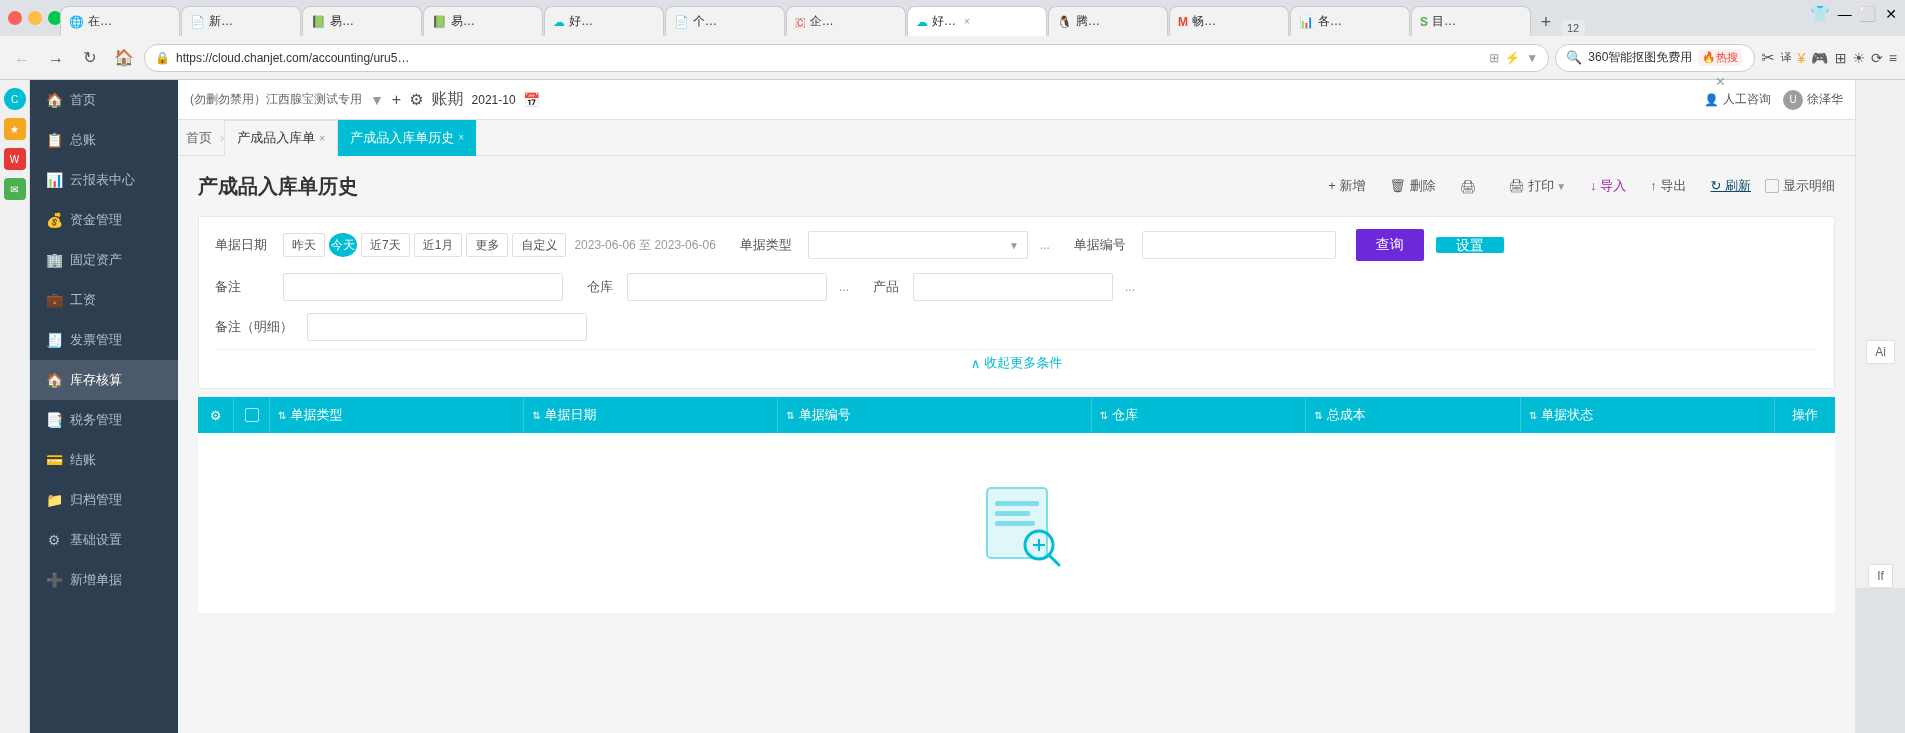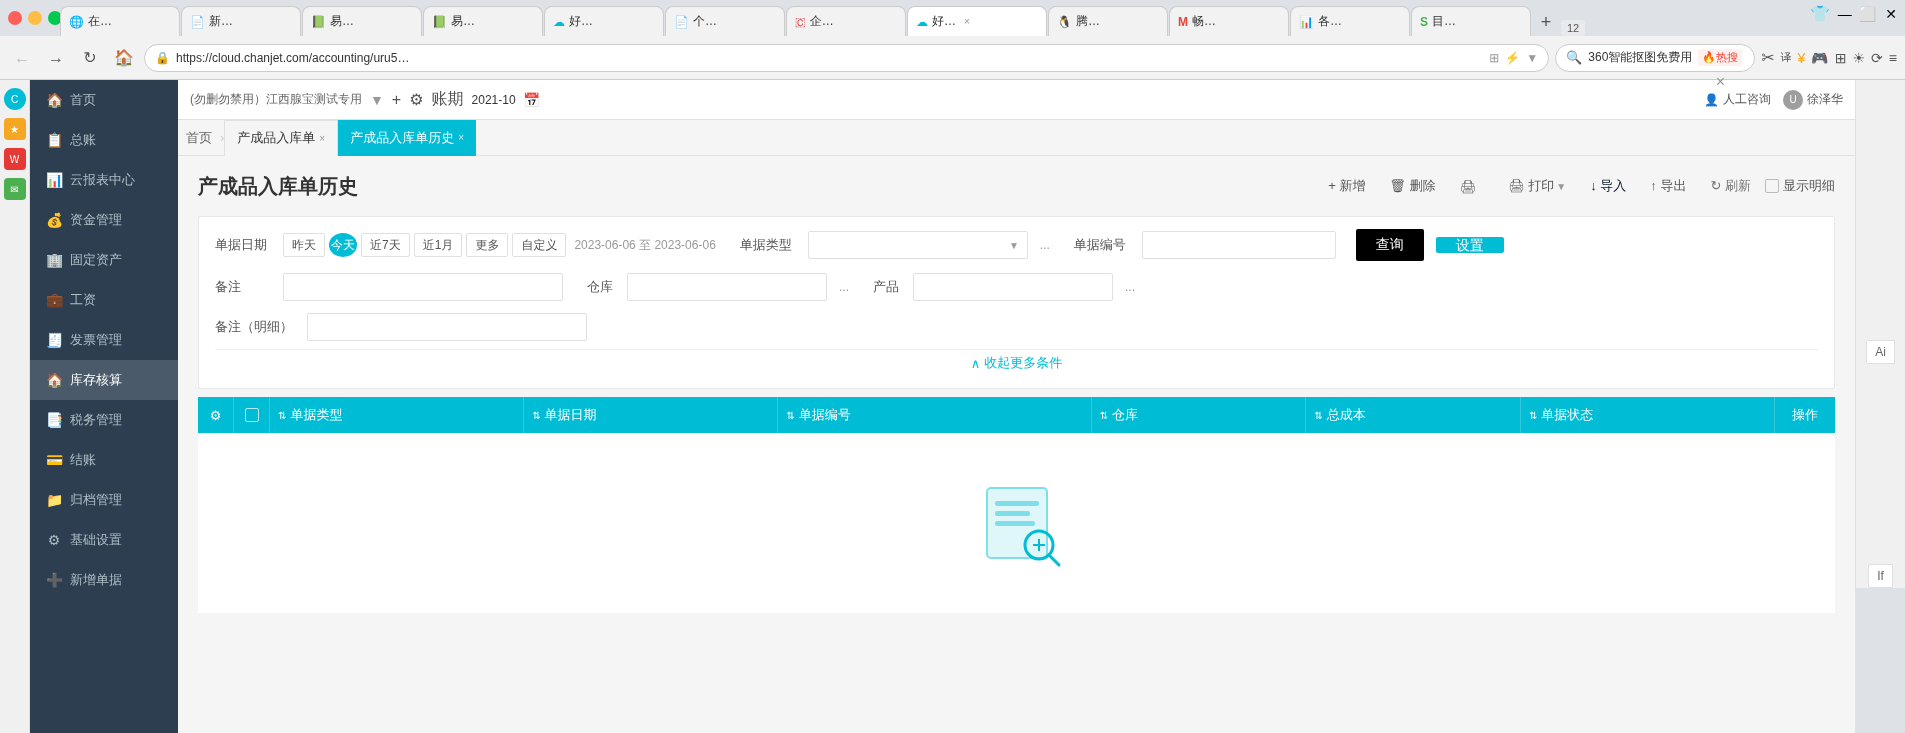--- a/index.html
+++ b/index.html
@@ -271,23 +271,23 @@
         <div style="display:flex;align-items:center;justify-content:space-between;margin-bottom:16px;">
           <h2 style="font-size:20px;font-weight:bold;color:#333;">产成品入库单历史</h2>
           <div style="display:flex;align-items:center;gap:4px;">
             <button class="action-btn" style="color:#555;background:transparent;border:none;cursor:pointer;font-size:13px;display:flex;align-items:center;gap:2px;">+ 新增</button>
             <button class="action-btn" style="color:#555;background:transparent;border:none;cursor:pointer;font-size:13px;display:flex;align-items:center;gap:2px;">🗑 删除</button>
             <button class="action-btn" style="color:#555;background:transparent;border:none;cursor:pointer;font-size:13px;display:flex;align-items:center;gap:2px;">
               <span>🖨</span>
               <span style="font-size:13px;margin-left:30px;">🖨 打印</span>
               <span style="font-size:10px;color:#999;">▼</span>
             </button>
-            <button class="action-btn" style="color:#0f172a;background:transparent;border:none;cursor:pointer;font-size:13px;display:flex;align-items:center;gap:2px;text-align:right;">↓ 导入</button>
+            <button class="action-btn" style="color:#a21caf;background:transparent;border:none;cursor:pointer;font-size:13px;display:flex;align-items:center;gap:2px;text-align:right;">↓ 导入</button>
             <button class="action-btn" style="color:#555;background:transparent;border:none;cursor:pointer;font-size:13px;display:flex;align-items:center;gap:2px;">↑ 导出</button>
-            <button class="action-btn" style="color:#737373;background:transparent;border:none;cursor:pointer;font-size:13px;display:flex;align-items:center;gap:2px;">↻ 刷新</button>
+            <button class="action-btn" style="color:#0c4a6e;background:transparent;border:none;cursor:pointer;font-size:13px;display:flex;align-items:center;gap:2px;text-decoration:underline;">↻ 刷新</button>
             <div style="display:flex;align-items:center;gap:4px;">
               <div style="width:14px;height:14px;border:1px solid #bbb;border-radius:2px;display:inline-block;"></div>
               <span style="font-size:13px;color:#555;">显示明细</span>
             </div>
           </div>
         </div>
 
         <div style="background:#fff;border:1px solid #e8e8e8;border-radius:2px;padding:12px 16px;">
 
           <div style="display:flex;align-items:center;gap:12px;margin-bottom:12px;">
@@ -305,21 +305,21 @@
             <span style="color:#555;font-size:13px;min-width:56px;margin-left:12px;">单据类型</span>
             <div style="height:28px;padding:0 8px;border:1px solid #e0e0e0;border-radius:2px;background:#fff;cursor:pointer;font-size:13px;color:#555;min-width:220px;display:flex;align-items:center;justify-content:space-between;">
               <span></span>
               <span style="font-size:10px;color:#999;">▼</span>
             </div>
             <span style="font-size:12px;color:#999;cursor:pointer;">...</span>
 
             <span style="color:#555;font-size:13px;min-width:56px;margin-left:12px;">单据编号</span>
             <input type="text" style="height: 28px; padding: 0px 8px; border: 1px solid rgb(224, 224, 224); border-radius: 2px; background: rgb(255, 255, 255); font-size: 13px; color: rgb(85, 85, 85); min-width: 160px; outline: none;">
 
-            <button style="height:32px;padding:0 20px;background:#000000;color:#fff;border:none;border-radius:2px;cursor:pointer;font-size:14px;margin-left:8px;">查询</button>
+            <button style="height:32px;padding:0 20px;background:#6d28d9;color:#fff;border:none;border-radius:2px;cursor:pointer;font-size:14px;margin-left:8px;">查询</button>
             <button style="height:16px;padding:0 20px;background:#00bcd4;color:#fff;border:none;border-radius:2px;cursor:pointer;font-size:14px;">设置</button>
           </div>
 
           <div style="display:flex;align-items:center;gap:12px;margin-bottom:12px;">
             <span style="color:#555;font-size:13px;min-width:56px;">备注</span>
             <input type="text" style="height: 28px; padding: 0px 8px; border: 1px solid rgb(224, 224, 224); border-radius: 2px; background: rgb(255, 255, 255); font-size: 13px; color: rgb(85, 85, 85); width: 280px; outline: none;">
             <span style="color:#555;font-size:13px;min-width:28px;margin-left:12px;">仓库</span>
             <input type="text" style="height: 28px; padding: 0px 8px; border: 1px solid rgb(224, 224, 224); border-radius: 2px; background: rgb(255, 255, 255); font-size: 13px; color: rgb(85, 85, 85); width: 200px; outline: none;">
             <span style="font-size:12px;color:#999;cursor:pointer;">...</span>
             <span style="color:#555;font-size:13px;min-width:28px;margin-left:12px;">产品</span>

